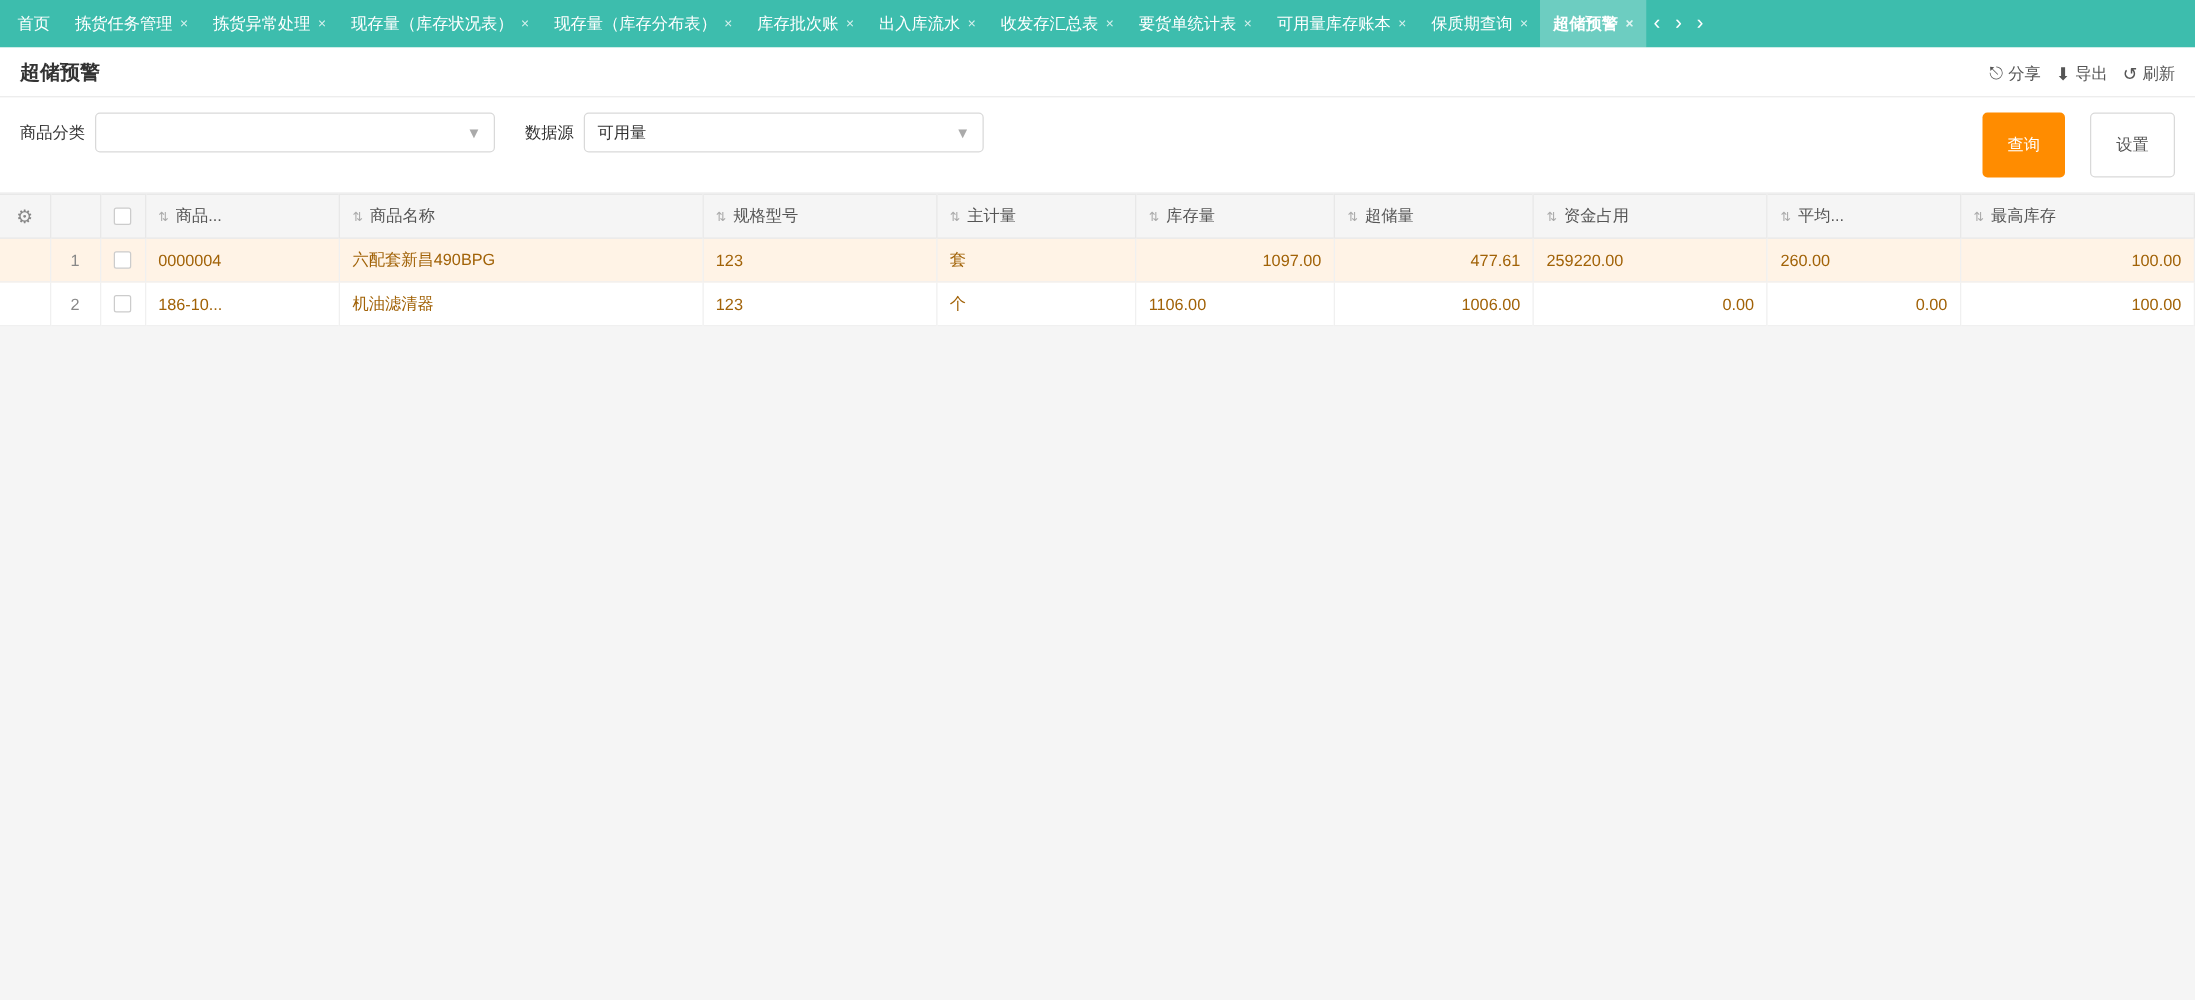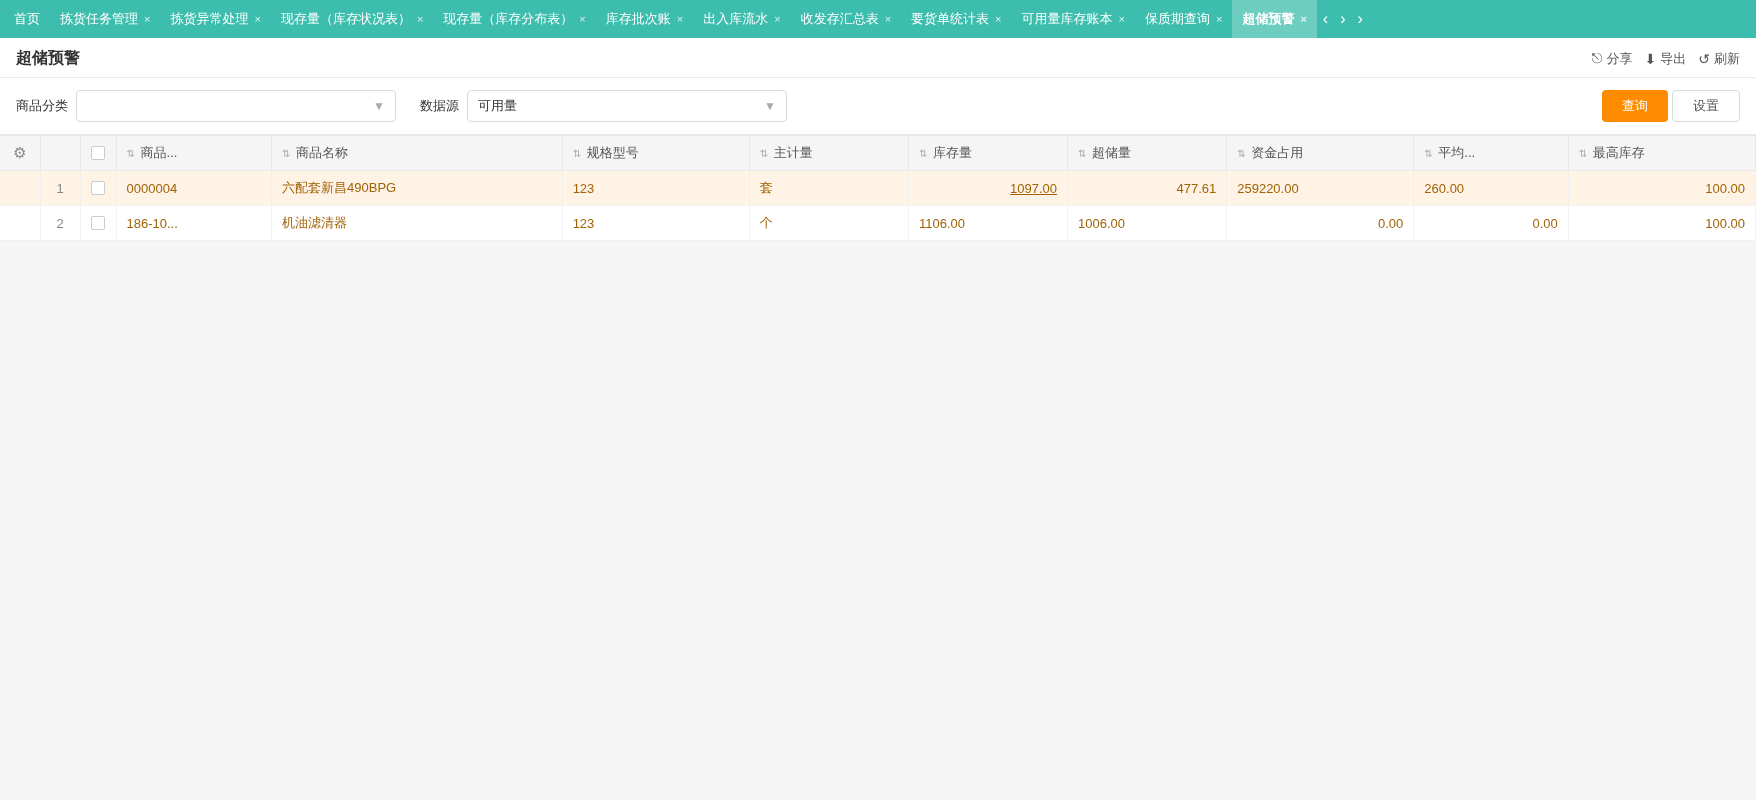--- a/index.html
+++ b/index.html
@@ -98,37 +98,37 @@
       align-items: center;
       justify-content: space-between;
       cursor: pointer;
       background: #fff;
       color: #333;
     }
     .filter-select-arrow { color: #aaa; font-size: 12px; }
     .filter-actions {
       margin-left: auto;
       display: flex;
-      gap: 4px;
+      gap: 20px;
     }
     .btn-query {
       background: #ff8c00;
       color: #fff;
       border: none;
       border-radius: 4px;
       padding: 6px 20px;
       cursor: pointer;
       font-size: 13px;
     }
     .btn-settings {
       background: #fff;
       color: #555;
       border: 1px solid #d9d9d9;
       border-radius: 4px;
-      padding: 6px 20px;
+      padding: 16px 20px;
       cursor: pointer;
       font-size: 13px;
     }
 
     
     .table-container {
       background: #fff;
       margin: 0;
       padding: 0;
     }
@@ -339,39 +339,39 @@
     <td class="col-index" style="text-align:center;color:#888;">1</td>
     <td class="col-check">
       <div class="checkbox-cell">
         <span class="custom-checkbox"></span>
       </div>
     </td>
     <td>0000004</td>
     <td>六配套新昌490BPG</td>
     <td>123</td>
     <td>套</td>
-    <td style="text-align:right;text-decoration:underline;">1097.00</td>
+    <td style="text-align:right;">1097.00</td>
     <td style="text-align:right;">477.61</td>
     <td style="text-align:left;">259220.00</td>
     <td style="">260.00</td>
     <td style="text-align:right;">100.00</td>
   </tr>
         <tr>
     <td class="col-gear"></td>
     <td class="col-index" style="text-align:center;color:#888;">2</td>
     <td class="col-check">
       <div class="checkbox-cell">
         <span class="custom-checkbox"></span>
       </div>
     </td>
     <td>186-10...</td>
     <td>机油滤清器</td>
     <td>123</td>
     <td>个</td>
     <td style="">1106.00</td>
-    <td style="text-align:left;">1006.00</td>
+    <td style="text-align:right;">1006.00</td>
     <td style="text-align:right;">0.00</td>
     <td style="text-align:right;">0.00</td>
     <td style="text-align:right;">100.00</td>
   </tr>
       </tbody>
   </table>
 </div>
 
 </body></html>

